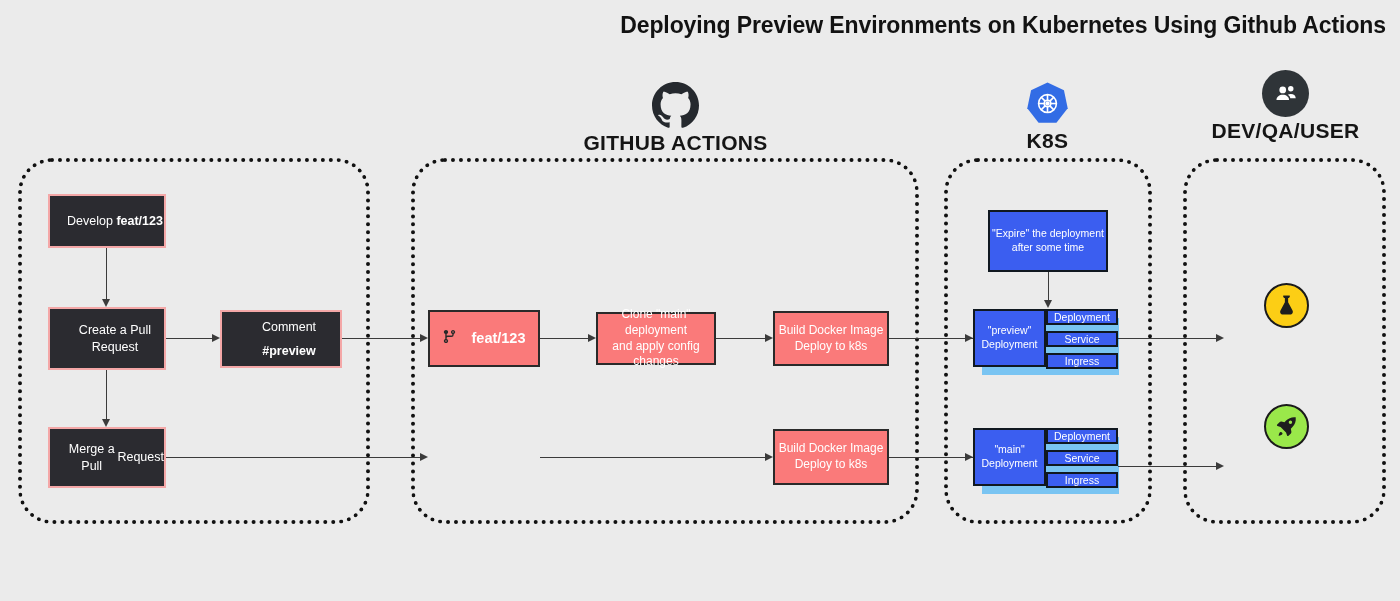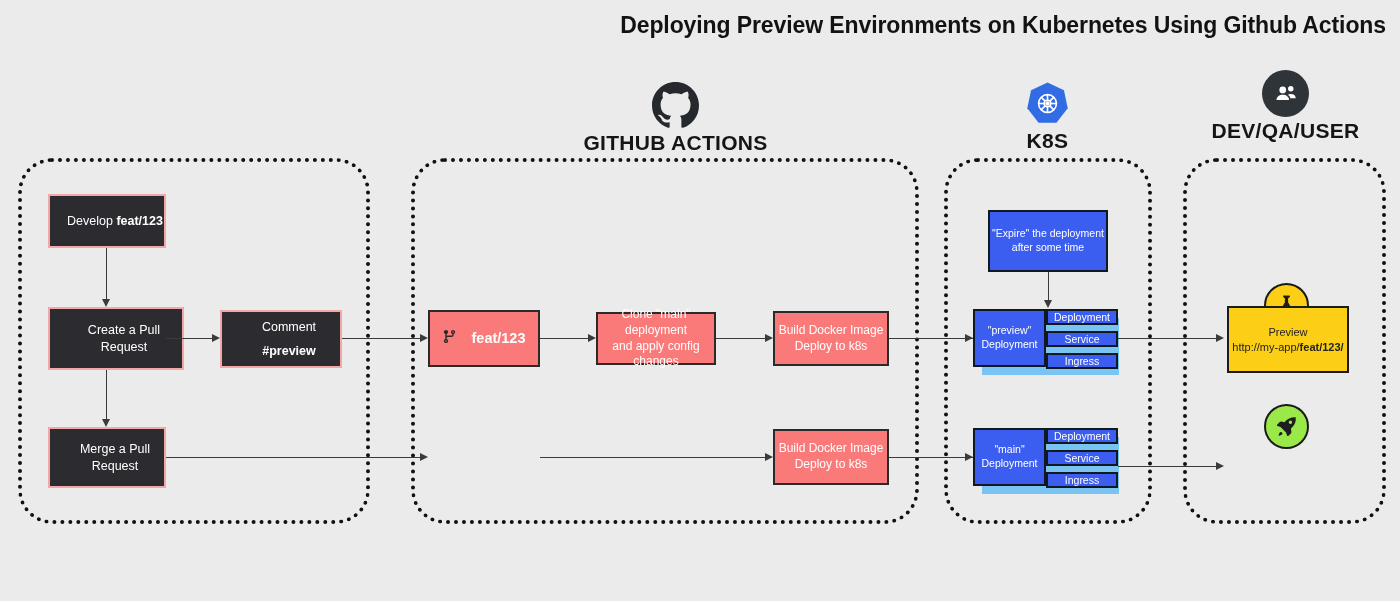--- a/index.html
+++ b/index.html
@@ -221,31 +221,31 @@
 
   <div class="abs lane-box" style="left:18px;  top:158px; width:352px; height:366px;"></div>
   <div class="abs lane-box" style="left:411px; top:158px; width:508px; height:366px;"></div>
   <div class="abs lane-box" style="left:944px; top:158px; width:208px; height:366px;"></div>
   <div class="abs lane-box" style="left:1183px; top:158px; width:203px; height:366px;"></div>
 
   <div class="abs node node-dark" style="left:48px; top:194px; width:118px; height:54px;">
     <span><span>Develop </span><span class="b">feat/123</span></span>
   </div>
 
-  <div class="abs node node-dark" style="left:48px; top:307px; width:136px; height:63px; flex-direction:column;">
+  <div class="abs node node-dark" style="left:48px; top:307px; width:118px; height:63px; flex-direction:column;">
     <span class="stack">Create a Pull</span>
     <span class="stack">Request</span>
   </div>
 
   <div class="abs node node-dark" style="left:220px; top:310px; width:122px; height:58px; flex-direction:column;gap:8px;">
     <span class="stack">Comment</span>
     <span class="stack b">#preview</span>
   </div>
 
-  <div class="abs node node-dark" style="left:48px; top:427px; width:118px; height:61px; flex-direction:column;">
+  <div class="abs node node-dark" style="left:48px; top:427px; width:118px; height:61px; flex-direction:row;">
     <span class="stack">Merge a Pull</span>
     <span class="stack">Request</span>
   </div>
 
   <div class="abs ln-v" style="left:106px; top:248px; height:51px;"></div>
   <div class="abs arrow-d" style="left:102px; top:299px;"></div>
 
   <div class="abs ln-v" style="left:106px; top:370px; height:49px;"></div>
   <div class="abs arrow-d" style="left:102px; top:419px;"></div>
 
@@ -347,24 +347,20 @@
   <div class="abs ln-h" style="left:1118px; top:466px; width:98px;"></div>
   <div class="abs arrow-r" style="left:1216px; top:462px;"></div>
 
   <div class="abs env-circle circ-yellow" style="left:1264px; top:283px; width:45px; height:45px;">
     <svg width="23" height="23" viewBox="0 0 24 24" aria-hidden="true">
       <path fill="#1e1e1e" d="M9.2 2.6h5.6v1.6h-1.1v4.3l4.6 8.6c1 1.9-.3 4.3-2.5 4.3H8.2c-2.2
         0-3.5-2.4-2.5-4.3l4.6-8.6V4.2H9.2z"></path>
       <rect x="8.6" y="1.6" width="6.8" height="1.7" fill="#1e1e1e"></rect>
     </svg>
   </div>
-  <div class="abs node node-yellow" style="left:1227px; top:306px; width:122px; height:67px; flex-direction:column;">
-    <span class="stack">Preview</span>
-    <span class="stack"><span>http://my-app/</span><span class="b">feat/123/</span></span>
-  </div>
 
   <div class="abs env-circle circ-green" style="left:1264px; top:404px; width:45px; height:45px;">
     <svg width="23" height="23" viewBox="0 0 24 24" aria-hidden="true">
       <path fill="#1e1e1e" d="M21.6 2.4c-3.9-.5-7.4.8-10 3.4l-1.7 1.7-3.3-.6c-.6-.1-1.2.1-1.6.5L2.3
         9.9c-.5.5-.3 1.3.3 1.5l3.2 1.1 5.7 5.7 1.1 3.2c.2.6 1 .8 1.5.3l2.5-2.5c.4-.4.6-1 .5-1.6l-.6-3.3
         1.7-1.7c2.6-2.6 3.9-6.1 3.4-10zm-5.5 6.9a1.8 1.8 0 1 1 0-3.6 1.8 1.8 0 0 1 0 3.6z"></path>
       <path fill="#1e1e1e" d="M5.1 18.1c-.9.9-1.3 3.6-1.3 3.6s2.7-.4 3.6-1.3a1.63 1.63 0 0 0-2.3-2.3z"></path>
     </svg>
   </div>
 

